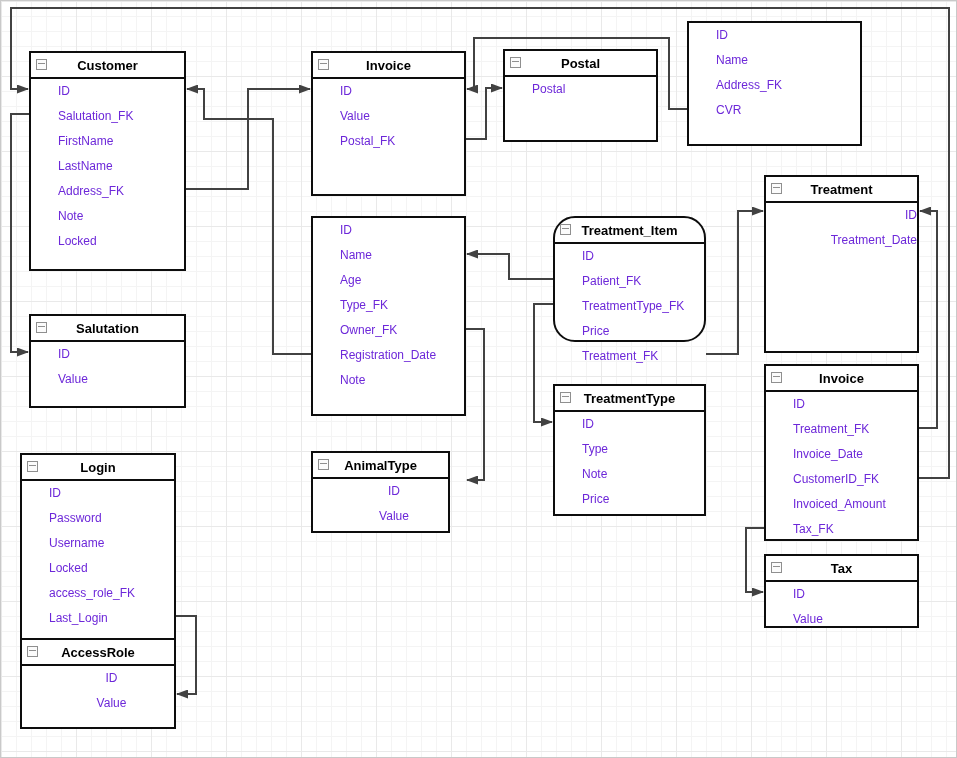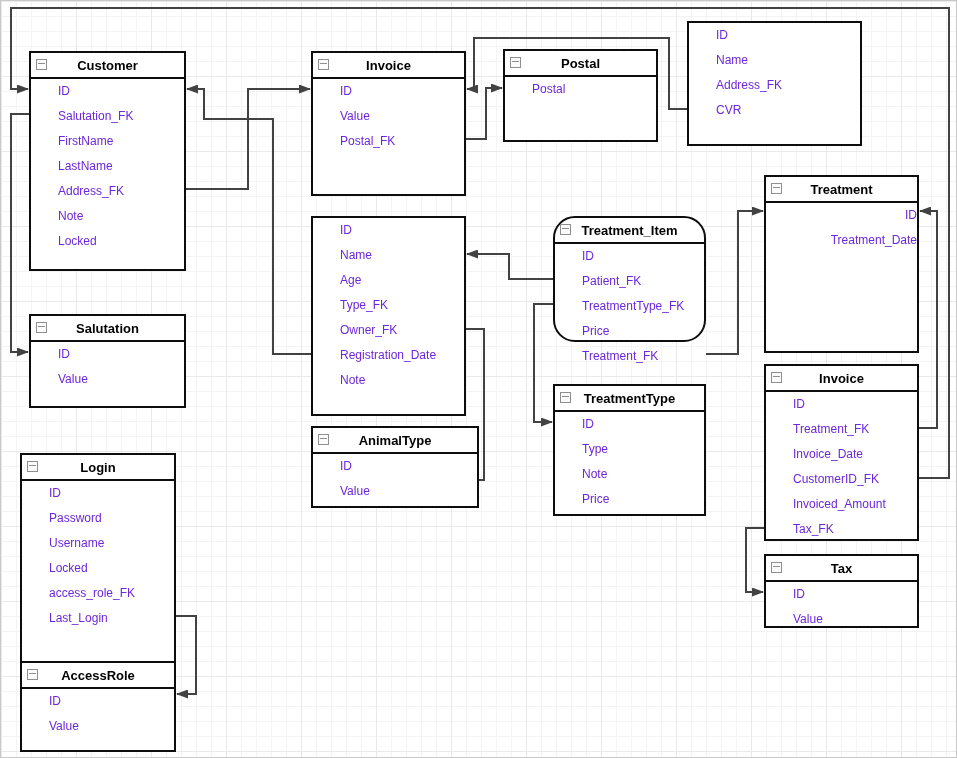--- a/index.html
+++ b/index.html
@@ -101,21 +101,21 @@
     <div class="entity-fields">
         <div class="field-row">ID</div>
         <div class="field-row">Password</div>
         <div class="field-row">Username</div>
         <div class="field-row">Locked</div>
         <div class="field-row">access_role_FK</div>
         <div class="field-row">Last_Login</div>
       </div>
   </div>
 
-  <div class="entity" style="left:19px;top:660px;width:156px;height:91px;">
+  <div class="entity" style="left:19px;top:637px;width:156px;height:91px;text-align:center;">
     <div class="entity-header">
       <span class="collapse-icon"></span>
       <span>AccessRole</span>
     </div>
     <div class="entity-fields">
         <div class="field-row">ID</div>
         <div class="field-row">Value</div>
       </div>
   </div>
 
@@ -155,21 +155,21 @@
         <div class="field-row">ID</div>
         <div class="field-row">Name</div>
         <div class="field-row">Age</div>
         <div class="field-row">Type_FK</div>
         <div class="field-row">Owner_FK</div>
         <div class="field-row">Registration_Date</div>
         <div class="field-row">Note</div>
       </div>
   </div>
 
-  <div class="entity" style="left:310px;top:425px;width:168px;height:82px;">
+  <div class="entity" style="left:310px;top:450px;width:139px;height:82px;text-align:center;">
     <div class="entity-header">
       <span class="collapse-icon"></span>
       <span>AnimalType</span>
     </div>
     <div class="entity-fields">
         <div class="field-row">ID</div>
         <div class="field-row">Value</div>
       </div>
   </div>
 

